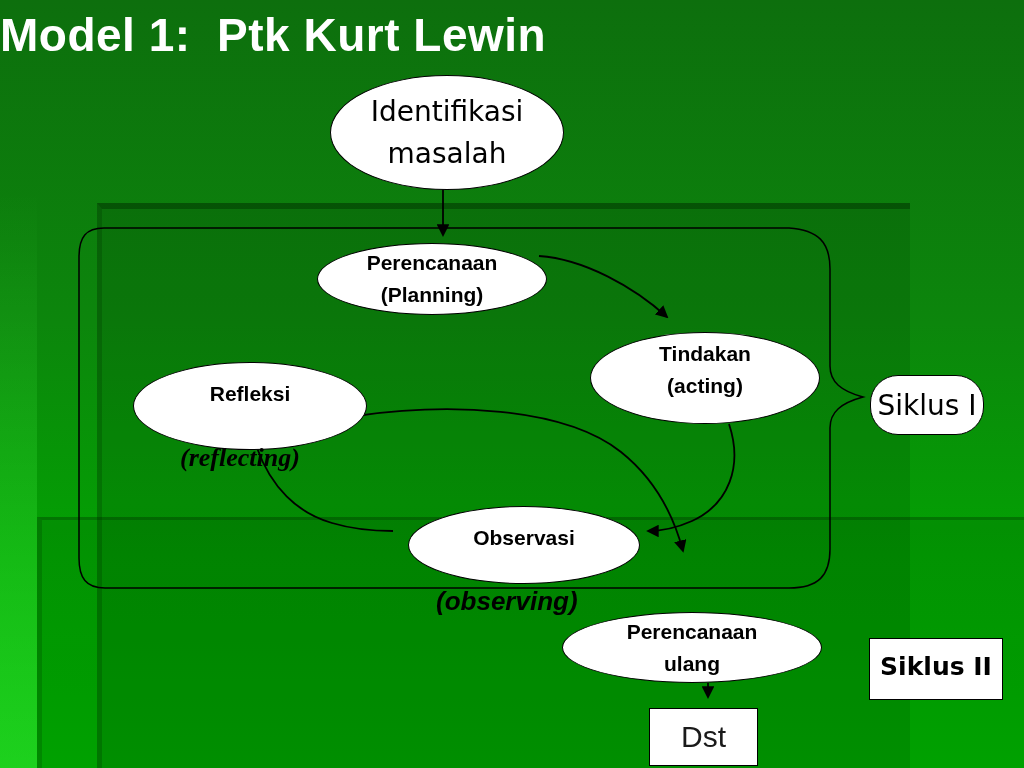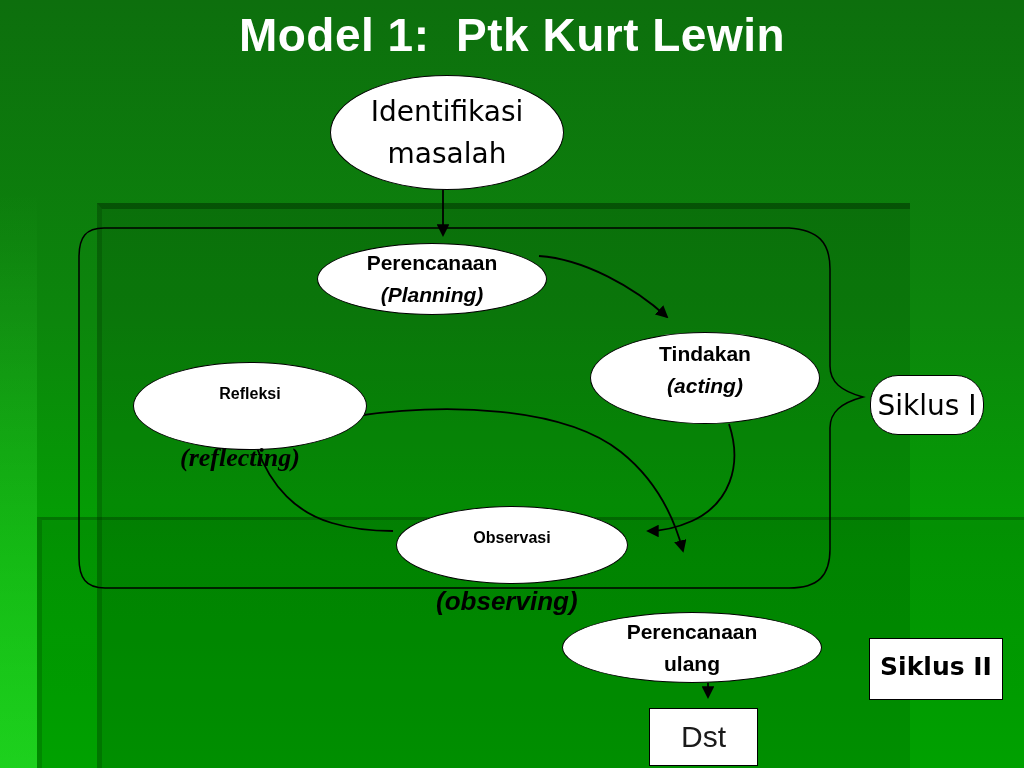--- a/index.html
+++ b/index.html
@@ -24,38 +24,38 @@
   }
   .glass-lower{
     left:37px;top:517px;width:987px;height:251px;
     background:rgba(0,25,0,0.10);
     border-top:3px solid rgba(0,40,0,0.25);
     border-left:5px solid rgba(0,40,0,0.20);
   }
   svg.wires{position:absolute;inset:0;z-index:2;}
   .title{
     position:absolute;left:0;right:0;top:8px;z-index:4;margin:0;
-    text-align:center;color:#ffffff;white-space:pre;
+    color:#ffffff;white-space:pre;
     font:700 46px "Liberation Sans",sans-serif;letter-spacing:0.5px;
   }
   .ellipse{
     position:absolute;z-index:3;box-sizing:border-box;
     background:#ffffff;border:1.6px solid #000;border-radius:50%;
     display:flex;flex-direction:column;align-items:center;justify-content:center;
     text-align:center;color:#000;line-height:1.22;
     font:700 21px "Liberation Sans",sans-serif;
     gap:8px;
   }
-  .italic{font-style:italic;}
+  .italic{}
   #node-identifikasi{left:330px;top:75px;width:234px;height:115px;
     font:400 28px "DejaVu Sans",sans-serif;line-height:1.18;}
   #node-perencanaan{left:317px;top:243px;width:230px;height:72px;}
   #node-tindakan{left:590px;top:332px;width:230px;height:92px;padding-bottom:16px;}
-  #node-refleksi{left:133px;top:362px;width:234px;height:88px;padding-bottom:24px;font-size:16px;}
-  #node-observasi{left:396px;top:506px;width:232px;height:78px;padding-bottom:14px;font-size:16px;}
+  #node-refleksi{left:133px;top:362px;width:234px;height:88px;padding-bottom:24px;font-size:21px;}
+  #node-observasi{left:408px;top:506px;width:232px;height:78px;padding-bottom:14px;font-size:21px;}
   #node-perencanaan-ulang{left:562px;top:612px;width:260px;height:71px;}
   .float-label{
     position:absolute;z-index:3;white-space:nowrap;color:#000;
     font:700 italic 26px "Liberation Sans",sans-serif;
   }
   #label-reflecting{left:180px;top:443px;font-family:Liberation Serif, serif;}
   #label-observing{left:436px;top:586px;}
   .sbox{
     position:absolute;z-index:3;box-sizing:border-box;
     background:#ffffff;border:1.5px solid #000;color:#000;

